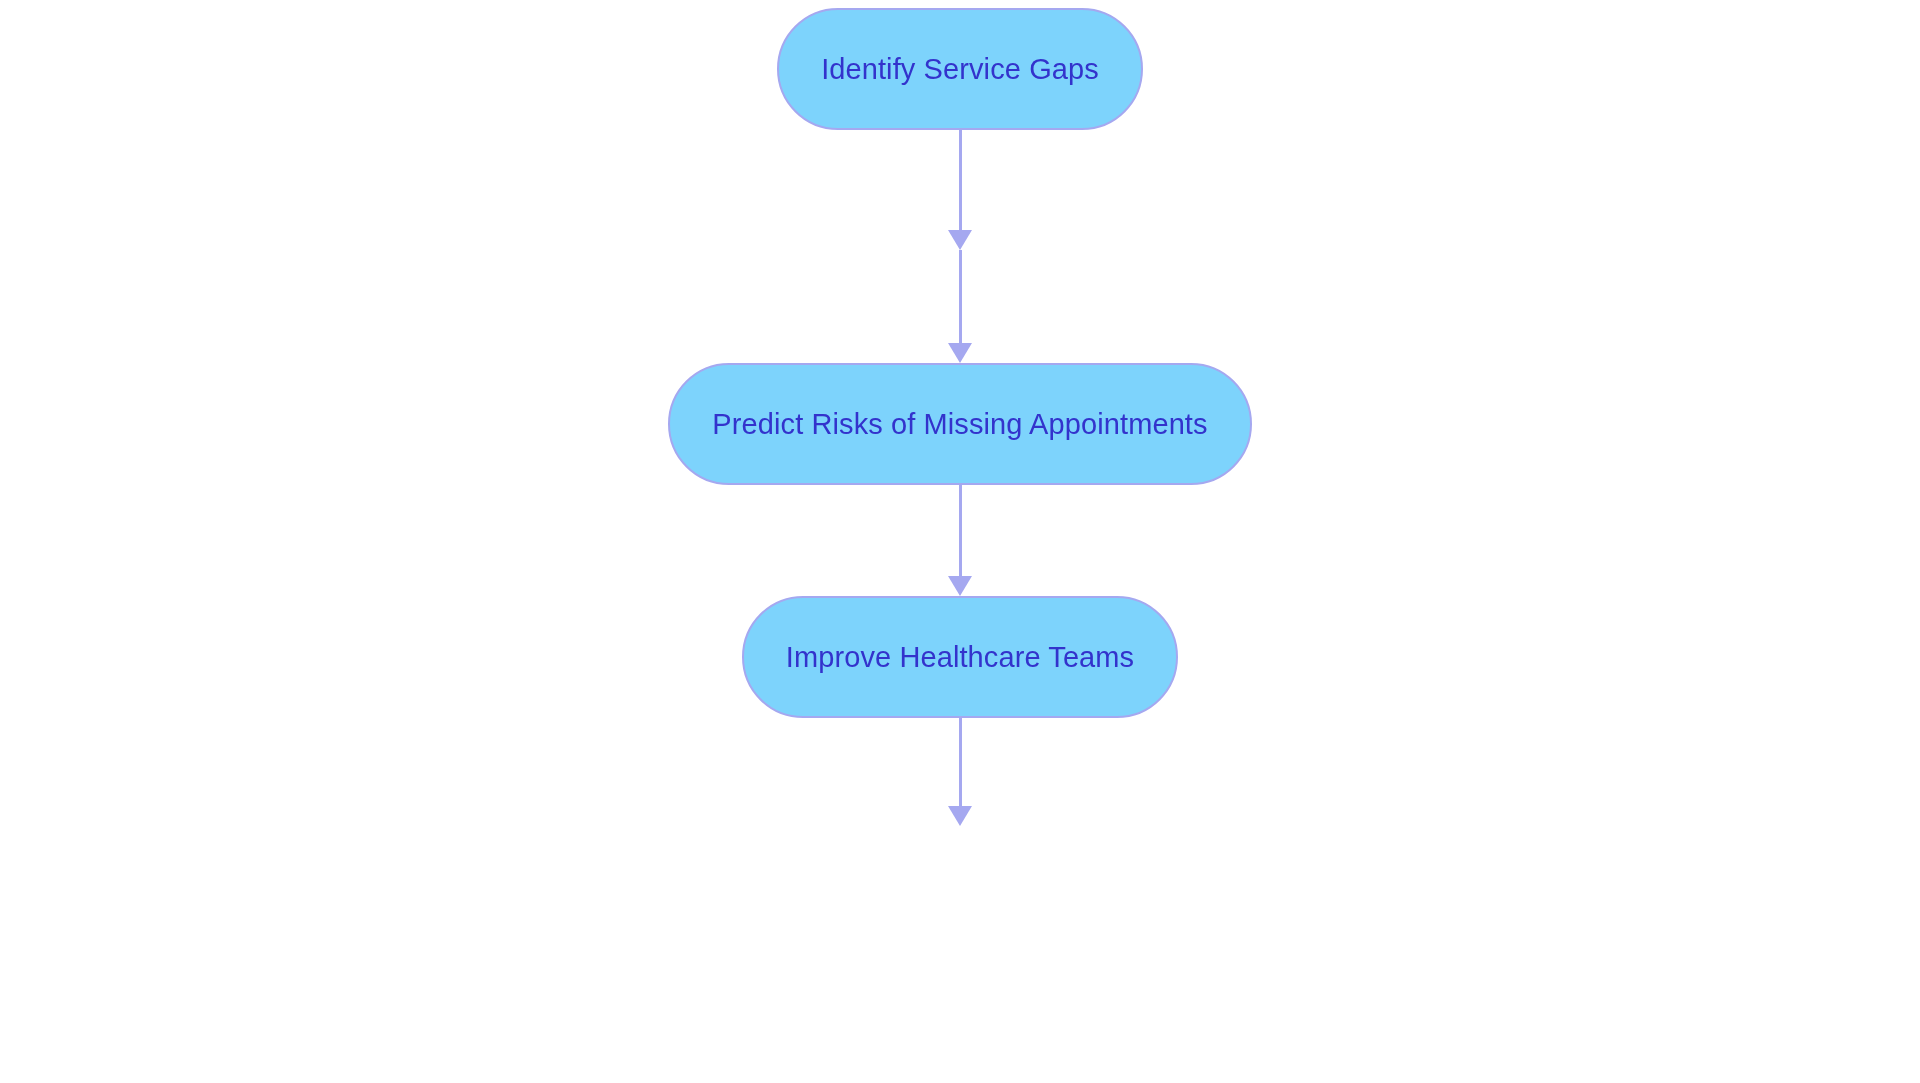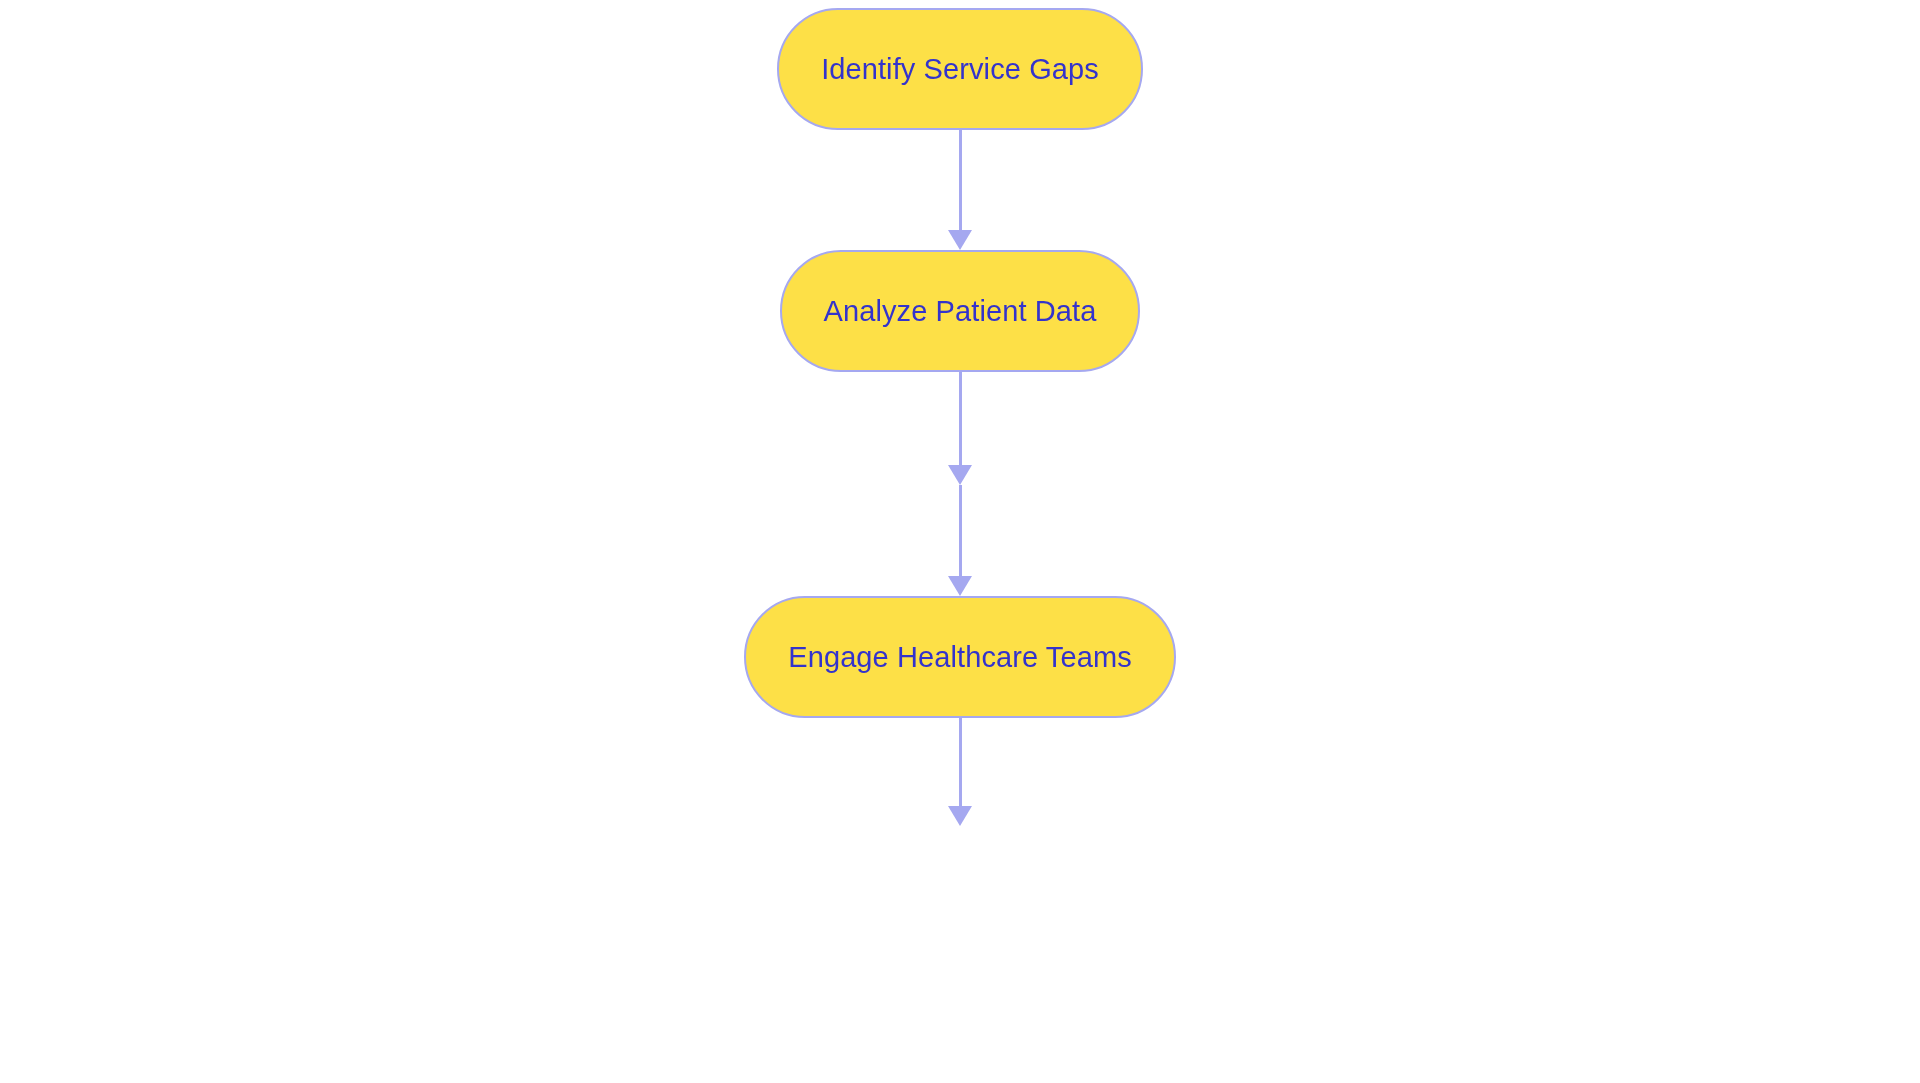--- a/index.html
+++ b/index.html
@@ -31,21 +31,21 @@
     justify-content: flex-start;
   }
 
   
   .node {
     box-sizing: border-box;
     height: 122px;
     display: flex;
     align-items: center;
     justify-content: center;
-    background: #fde047;
+    background: #7dd3fc;
     border: 2px solid #a5a8f0;
     border-radius: 61px;
     padding: 0 42px;
     white-space: nowrap;
     flex: 0 0 auto;
   }
 
   .node-label {
     font-size: 29px;
     font-weight: 400;
@@ -100,37 +100,37 @@
 
     <div class="node">
       <span class="node-label">Identify Service Gaps</span>
     </div>
 
     <div class="connector c1">
       <div class="connector-line"></div>
       <div class="connector-head"></div>
     </div>
 
-    <div class="node">
-      <span class="node-label">Analyze Patient Data</span>
-    </div>
 
     <div class="connector c2">
       <div class="connector-line"></div>
       <div class="connector-head"></div>
     </div>
 
+    <div class="node">
+      <span class="node-label">Predict Risks of Missing Appointments</span>
+    </div>
 
     <div class="connector c3">
       <div class="connector-line"></div>
       <div class="connector-head"></div>
     </div>
 
     <div class="node">
-      <span class="node-label">Engage Healthcare Teams</span>
+      <span class="node-label">Improve Healthcare Teams</span>
     </div>
 
     <div class="connector c4">
       <div class="connector-line"></div>
       <div class="connector-head"></div>
     </div>
 
 
   </div>
 </div>

